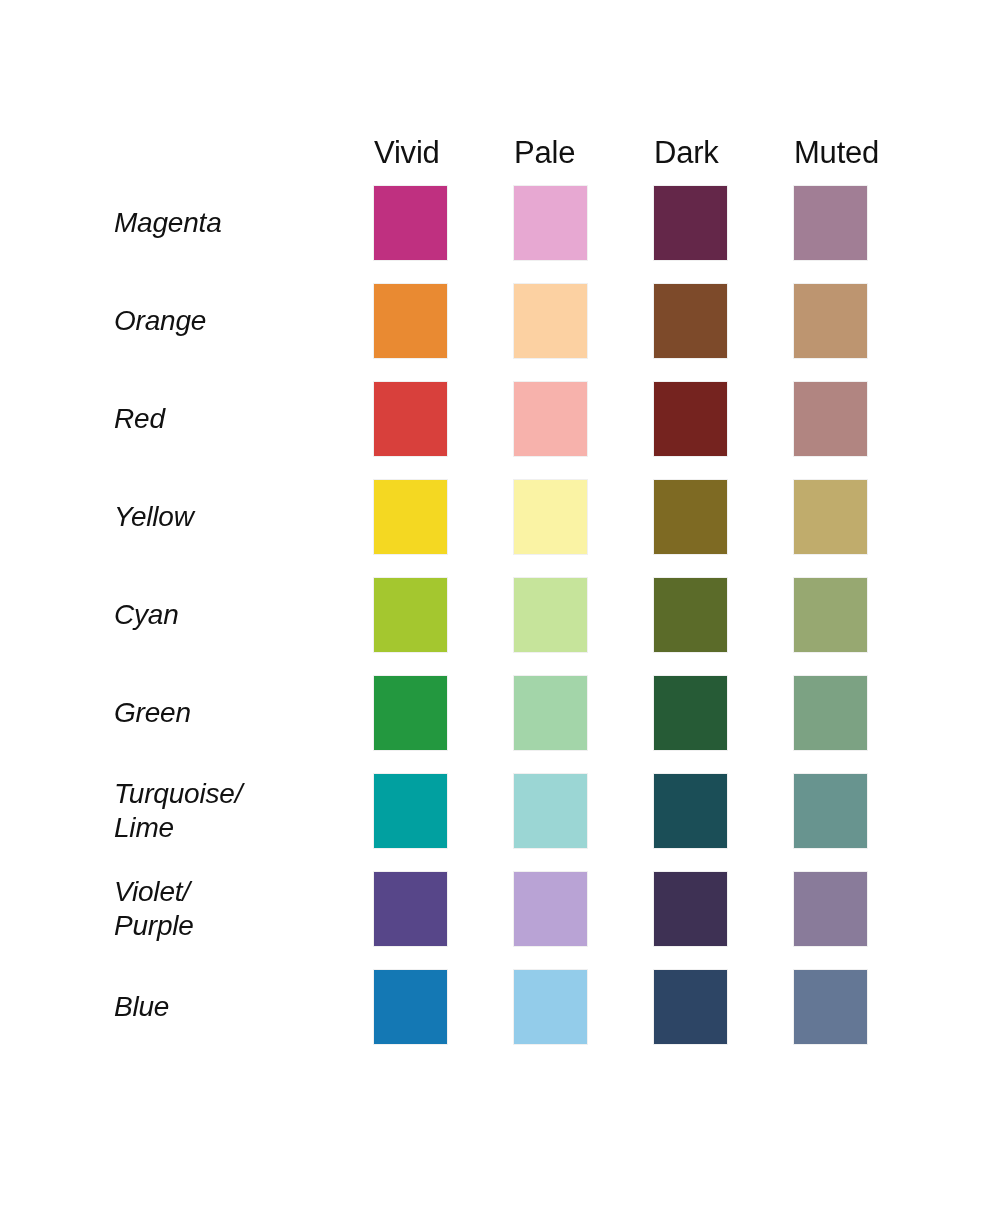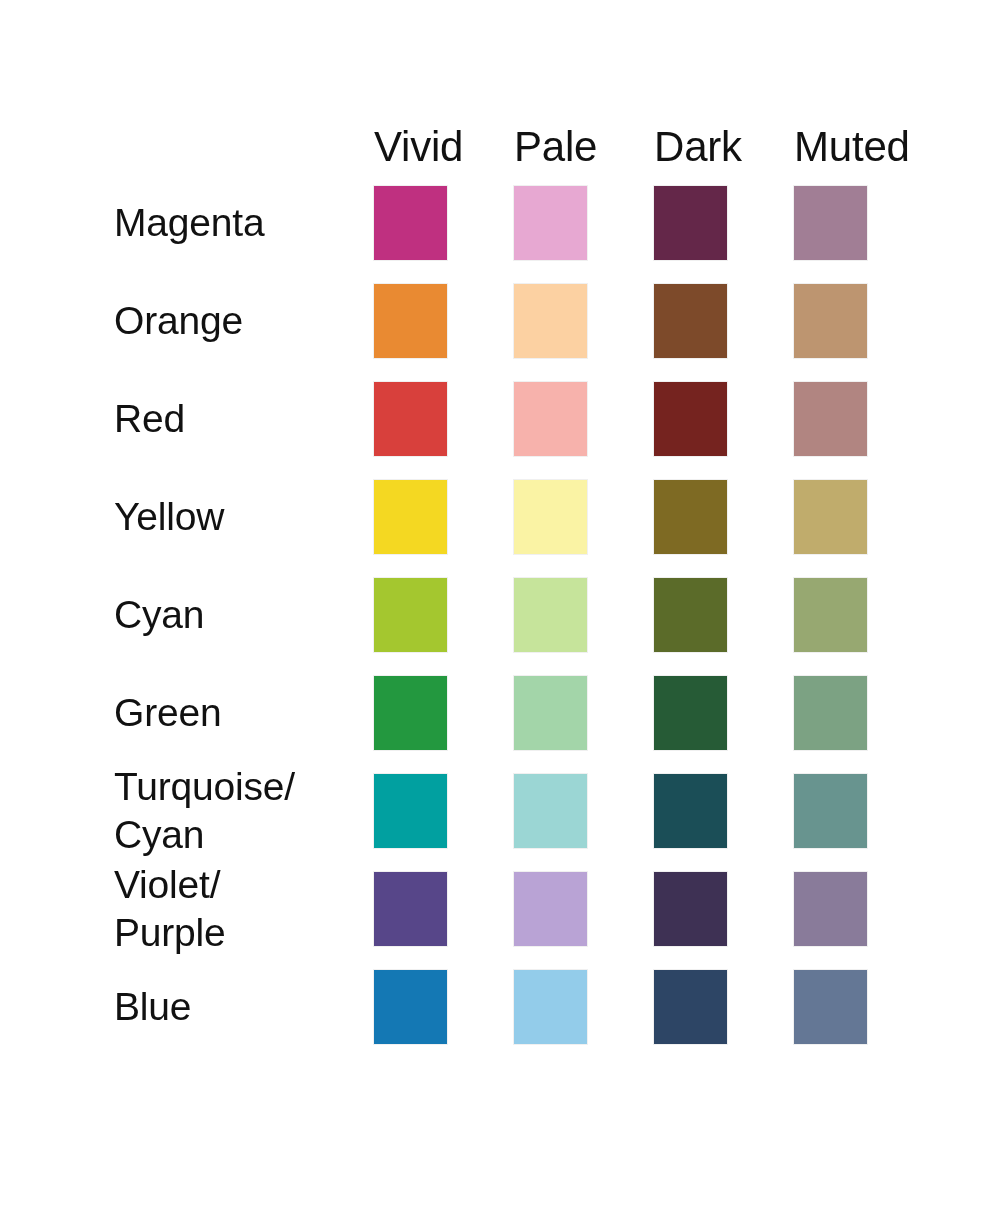--- a/index.html
+++ b/index.html
@@ -37,44 +37,45 @@
     align-items: flex-end;
     height: 70px;
   }
 
   .corner-spacer {
     width: 260px;
     height: 1px;
   }
 
   .col-header {
-    font-size: 42px;
+    font-size: 31px;
     font-weight: 400;
     letter-spacing: -0.2px;
     color: #111111;
     text-align: left;
     line-height: 1;
     padding-bottom: 6px;
   }
 
   .matrix-row {
     display: grid;
     grid-template-columns: 260px repeat(4, 140px);
     align-items: center;
     height: 98px;
   }
 
   .row-label {
-    font-size: 39px;
+    font-size: 28px;
     font-weight: 400;
     letter-spacing: -0.2px;
     line-height: 1.22;
     color: #111111;
     white-space: pre-line;
     padding-right: 26px;
+    font-style: italic;
   }
 
   .swatch-cell {
     width: 140px;
     height: 98px;
     display: flex;
     align-items: center;
     justify-content: flex-start;
   }
 
@@ -184,21 +185,21 @@
           </div>
           <div class="swatch-cell">
             <div class="swatch" style="background-color: rgb(38, 91, 54);"></div>
           </div>
           <div class="swatch-cell">
             <div class="swatch" style="background-color: rgb(124, 162, 131);"></div>
           </div>
         </div>
         <div class="matrix-row">
           <div class="row-label">Turquoise/
-Cyan</div>
+Lime</div>
           <div class="swatch-cell">
             <div class="swatch" style="background-color: rgb(1, 160, 160);"></div>
           </div>
           <div class="swatch-cell">
             <div class="swatch" style="background-color: rgb(155, 214, 212);"></div>
           </div>
           <div class="swatch-cell">
             <div class="swatch" style="background-color: rgb(27, 78, 87);"></div>
           </div>
           <div class="swatch-cell">

